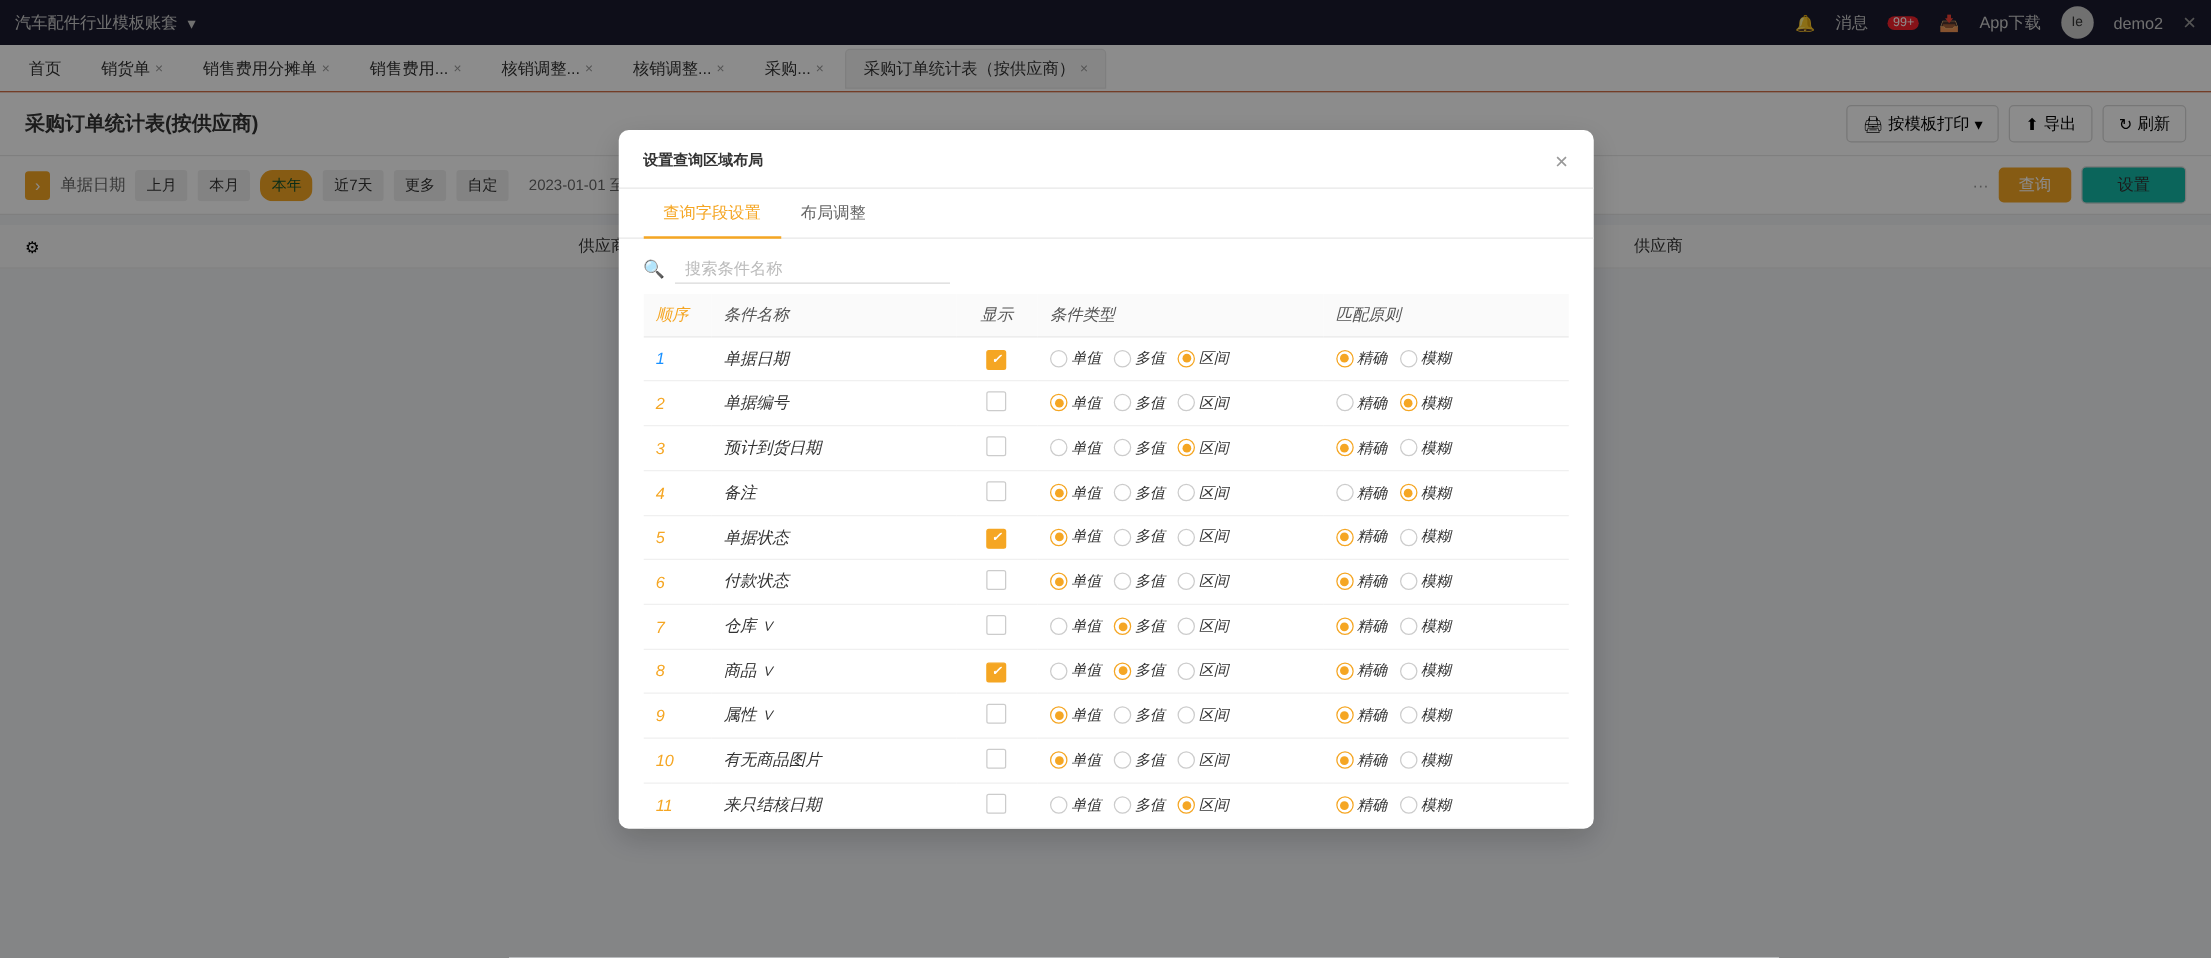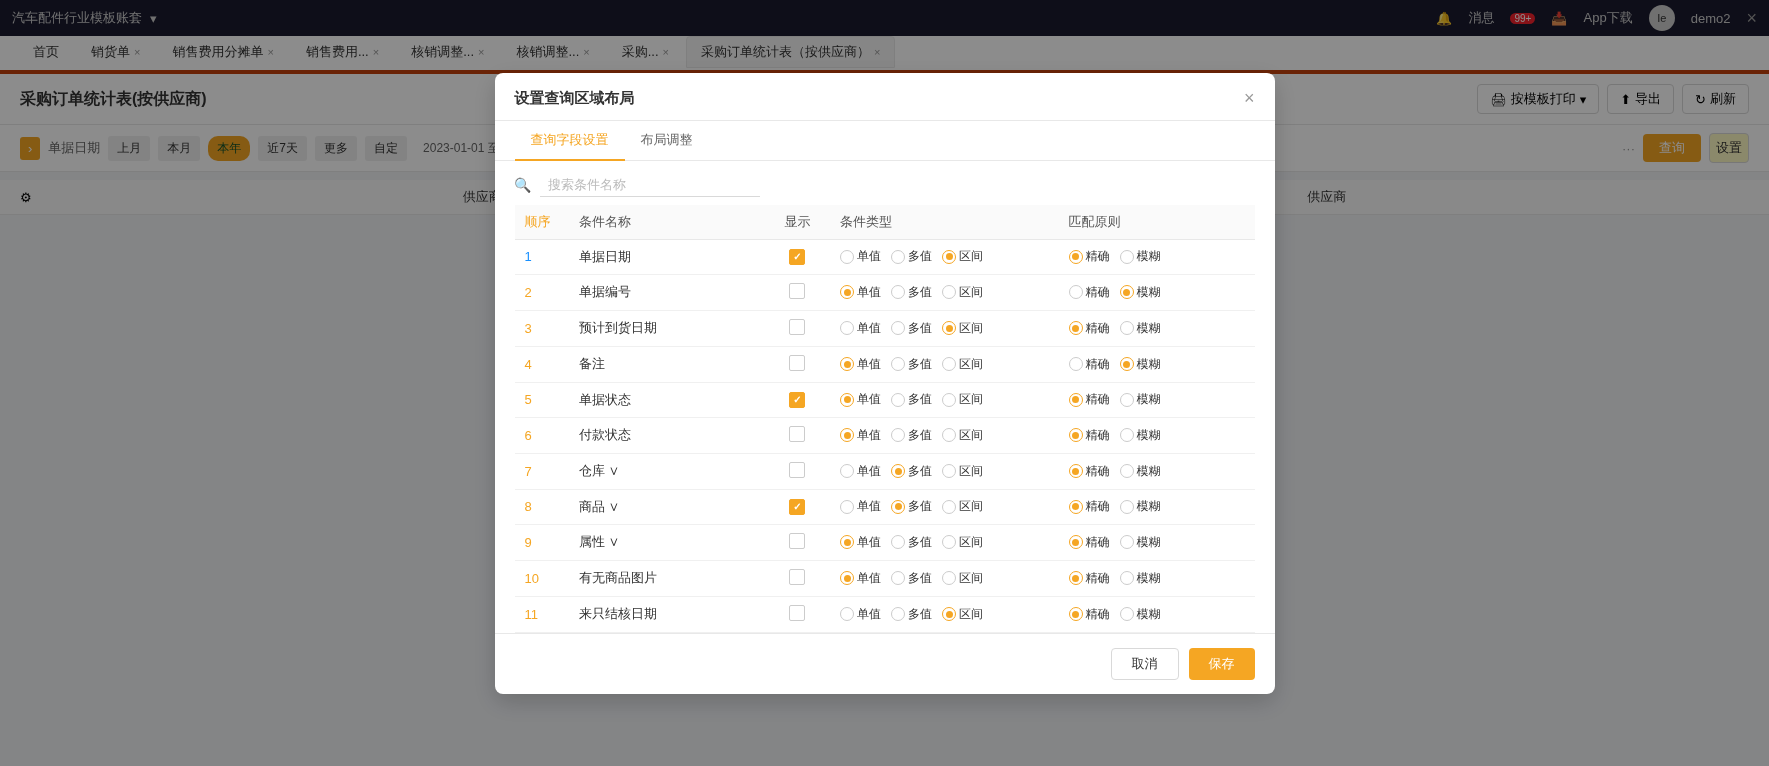--- a/index.html
+++ b/index.html
@@ -17,23 +17,23 @@
     }
     .top-bar-left { display: flex; align-items: center; gap: 8px; font-size: 13px; }
     .top-bar-right { display: flex; align-items: center; gap: 16px; font-size: 13px; }
     .top-bar-right .badge { background: #f5222d; color: #fff; border-radius: 8px; padding: 0 4px; font-size: 10px; }
 
     
     .tab-bar {
       background: #fff;
       height: 38px;
       display: flex;
-      align-items: flex-start;
-      padding: 0 18px;
-      border-bottom: 4px solid #c2410c;
+      align-items: center;
+      padding: 0 8px;
+      border-bottom: 1px solid #c2410c;
       gap: 2px;
     }
     .tab-item {
       padding: 6px 14px;
       border-radius: 4px 4px 0 0;
       cursor: pointer;
       font-size: 13px;
       color: #333;
       display: flex;
       align-items: center;
@@ -68,21 +68,21 @@
       display: flex;
       align-items: center;
       gap: 8px;
       border-bottom: 1px solid #e8e8e8;
     }
     .toolbar-label { font-size: 13px; color: #666; }
     .date-btn { padding: 3px 8px; border-radius: 3px; cursor: pointer; font-size: 12px; border: 1px solid transparent; color: #333; }
     .date-btn.active { background: #f5a623; color: #14532d; border-radius: 10px; }
     .date-range { font-size: 12px; color: #666; margin-left: 8px; }
     .btn-orange { background: #f5a623; color: #fff; border: none; padding: 5px 16px; border-radius: 4px; cursor: pointer; font-size: 13px; }
-    .btn-set { background: #fef9c3; color: #333; border: 1px solid #d9d9d9; padding: 5px 6px; border-radius: 4px; cursor: pointer; font-size: 13px; }
+    .btn-set { background: #14b8a6; color: #333; border: 1px solid #d9d9d9; padding: 5px 28px; border-radius: 4px; cursor: pointer; font-size: 13px; }
 
     
     .table-area {
       background: #fff;
       margin: 8px 0 0 0;
     }
     .table-header-row {
       display: flex;
       align-items: center;
       padding: 8px 20px;
@@ -113,21 +113,21 @@
       flex-direction: column;
       box-shadow: 0 8px 24px rgba(0,0,0,0.18);
     }
     .modal-header {
       display: flex;
       align-items: center;
       justify-content: space-between;
       padding: 16px 20px 12px;
       border-bottom: 1px solid #e8e8e8;
     }
-    .modal-title { font-size: 15px; font-weight: 600; color: #333; }
+    .modal-title { font-size: 12px; font-weight: 600; color: #333; }
     .modal-close { cursor: pointer; font-size: 18px; color: #999; background: none; border: none; line-height: 1; }
 
     
     .modal-tabs {
       display: flex;
       padding: 0 20px;
       border-bottom: 1px solid #e8e8e8;
       gap: 0;
     }
     .modal-tab {
@@ -166,20 +166,21 @@
 
     
     .modal-table {
       flex: 1;
       overflow-y: auto;
       padding: 0 20px;
     }
     table {
       width: 100%;
       border-collapse: collapse;
+      font-style: italic;
     }
     thead th {
       background: #fafafa;
       padding: 8px 10px;
       text-align: left;
       font-size: 13px;
       color: #555;
       border-bottom: 1px solid #e8e8e8;
       font-weight: 500;
     }
@@ -741,18 +742,14 @@
                     <div class="radio-circle"></div>
                     <span class="radio-label">模糊</span>
                   </label>
                 </div>
               </td>
             </tr>
           </tbody>
       </table>
     </div>
 
-    <div class="modal-footer">
-      <button class="btn-cancel">取消</button>
-      <button class="btn-save">保存</button>
-    </div>
   </div>
 </div>
 
 </body></html>

